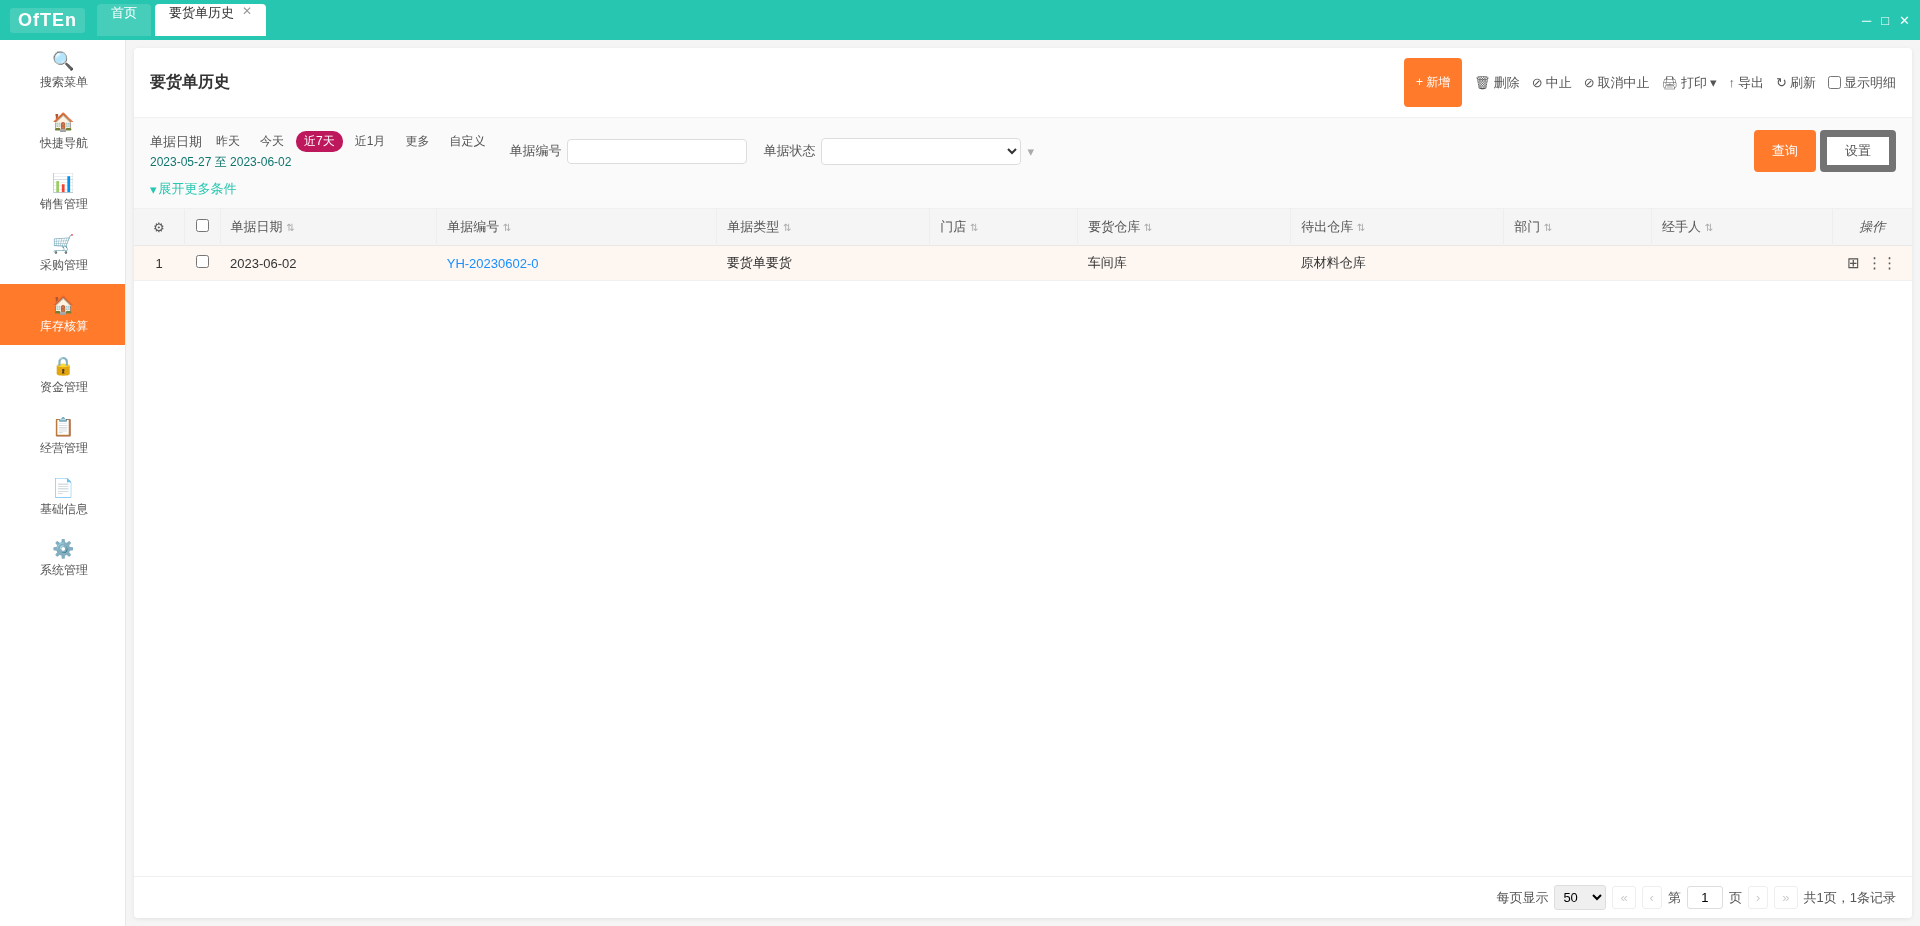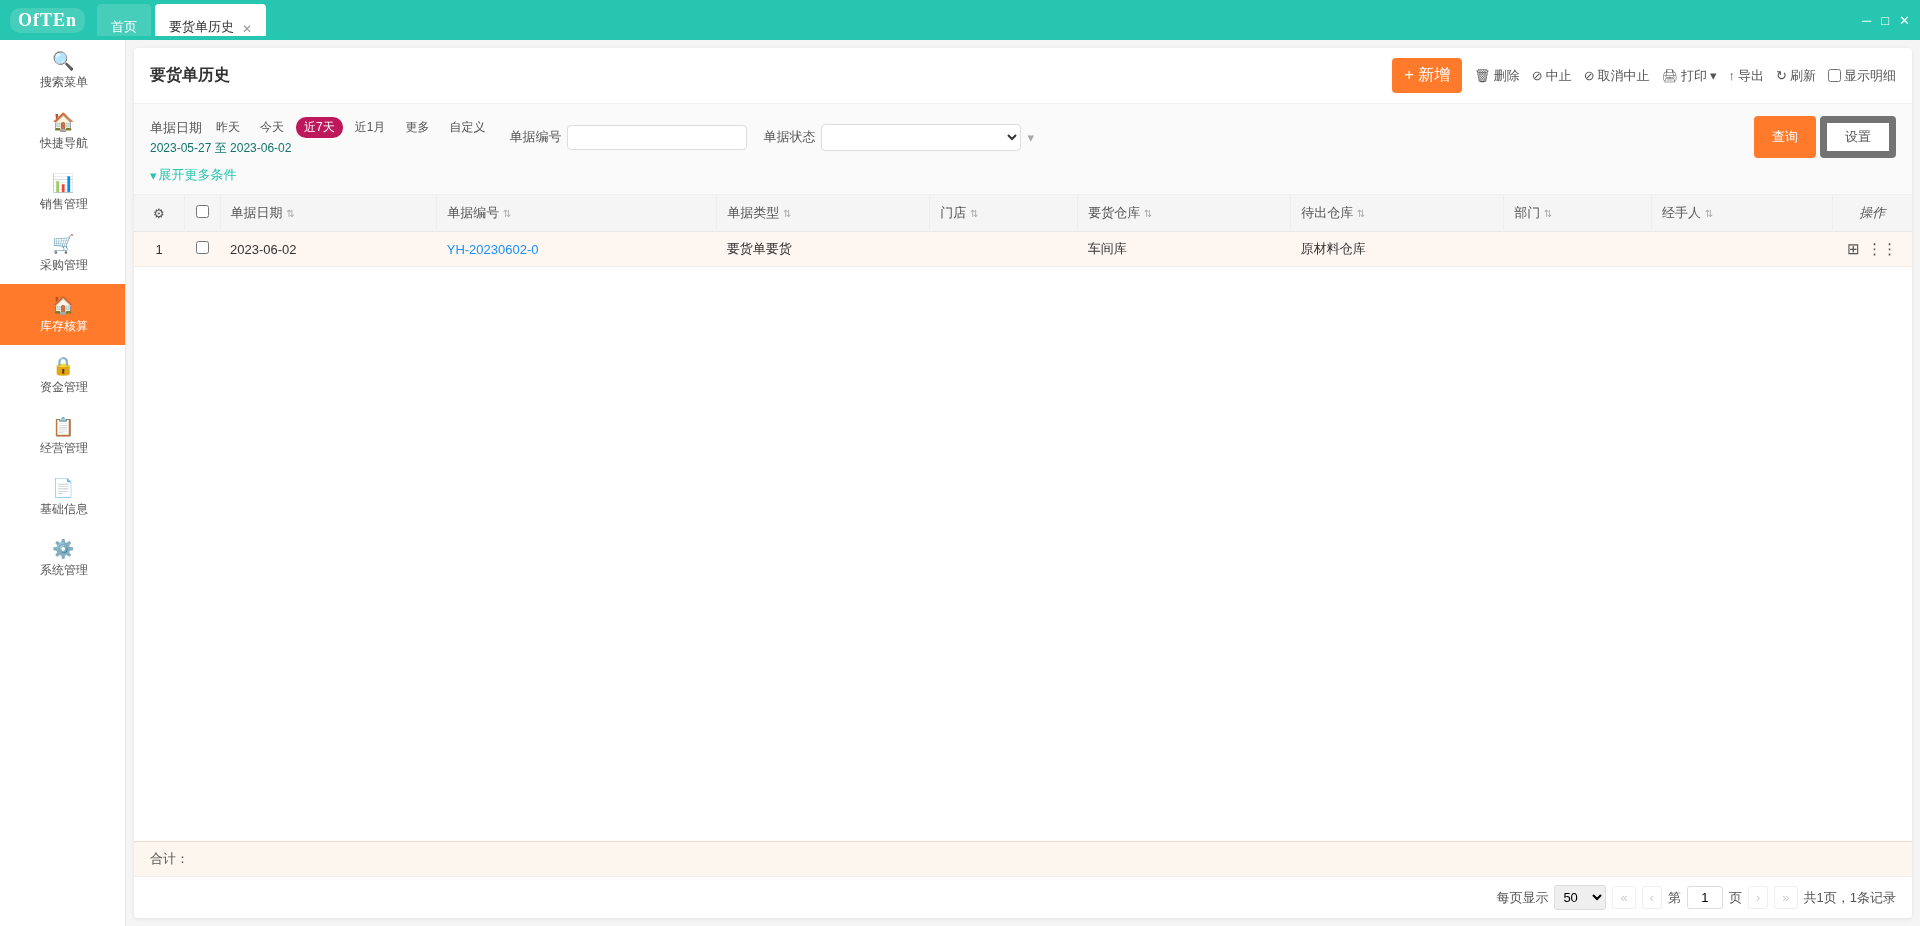--- a/index.html
+++ b/index.html
@@ -16,28 +16,27 @@
       flex-shrink: 0;
     }
     .top-bar-logo {
       color: #fff;
       font-size: 18px;
       font-weight: bold;
       margin-right: 8px;
       letter-spacing: 1px;
       background: rgba(255,255,255,0.15);
       padding: 2px 8px;
-      border-radius: 10px;
-      font-family: Liberation Serif, serif;
+      border-radius: 3px;
     }
     .tab {
       height: 32px;
       padding: 0 14px;
       display: flex;
-      align-items: flex-end;
+      align-items: flex-start;
       gap: 6px;
       cursor: pointer;
       border-radius: 4px 4px 0 0;
       font-size: 13px;
       color: #fff;
     }
     .tab.active {
       background: #fff;
       color: #333;
     }
@@ -135,24 +134,24 @@
       gap: 3px;
       cursor: pointer;
       color: #555;
       font-size: 13px;
       white-space: nowrap;
     }
     .btn-add {
       background: #ff7a2b;
       color: #fff;
       border: none;
-      padding: 7px 12px;
+      padding: 16px 12px;
       border-radius: 4px;
       cursor: pointer;
-      font-size: 16px;
+      font-size: 12px;
       display: flex;
       align-items: center;
       gap: 3px;
     }
     .display-detail {
       display: flex;
       align-items: center;
       gap: 3px;
       cursor: pointer;
       color: #555;
@@ -558,23 +557,20 @@
             <td></td>
             <td class="col-actions">
               <span class="action-icon">⊞</span>
               <span class="action-icon">⋮⋮</span>
             </td>
           </tr>
         </tbody>
       </table>
     </div>
 
-    <div class="table-footer">
-      <span>合计：</span>
-    </div>
 
     <div class="pagination-bar">
       <span>每页显示</span>
       <select class="page-select">
         <option value="50" selected="">50</option>
         <option value="10">10</option>
         <option value="20">20</option>
         <option value="100">100</option>
       </select>
       <button class="page-btn" disabled="">«</button>

